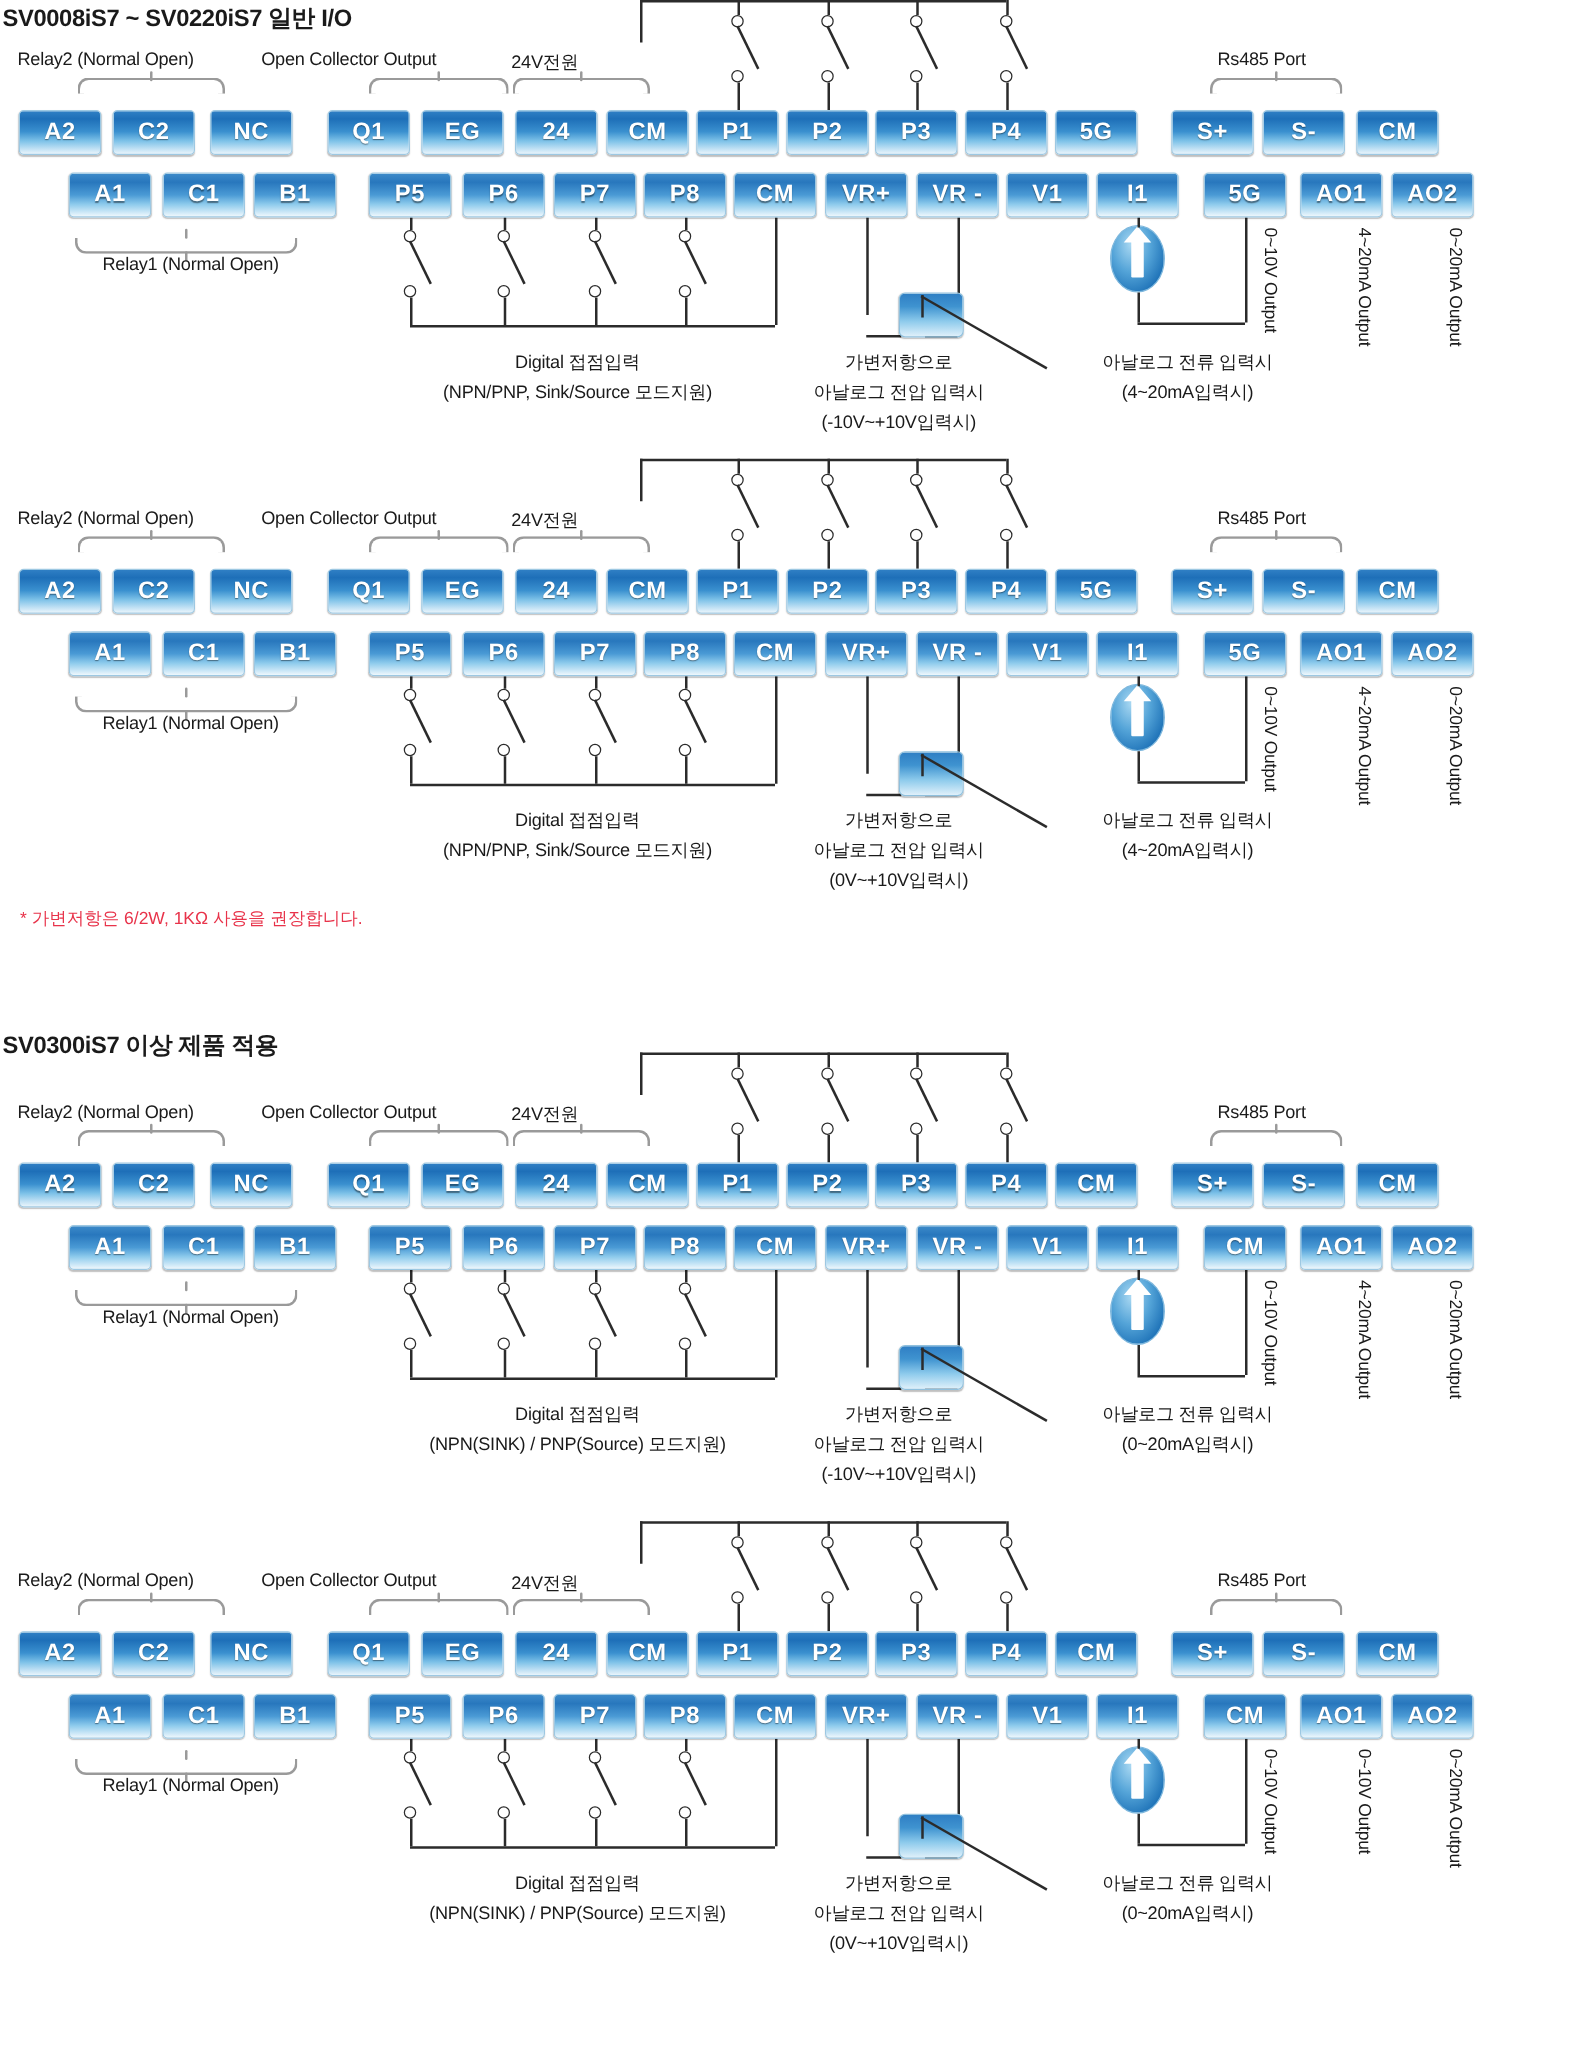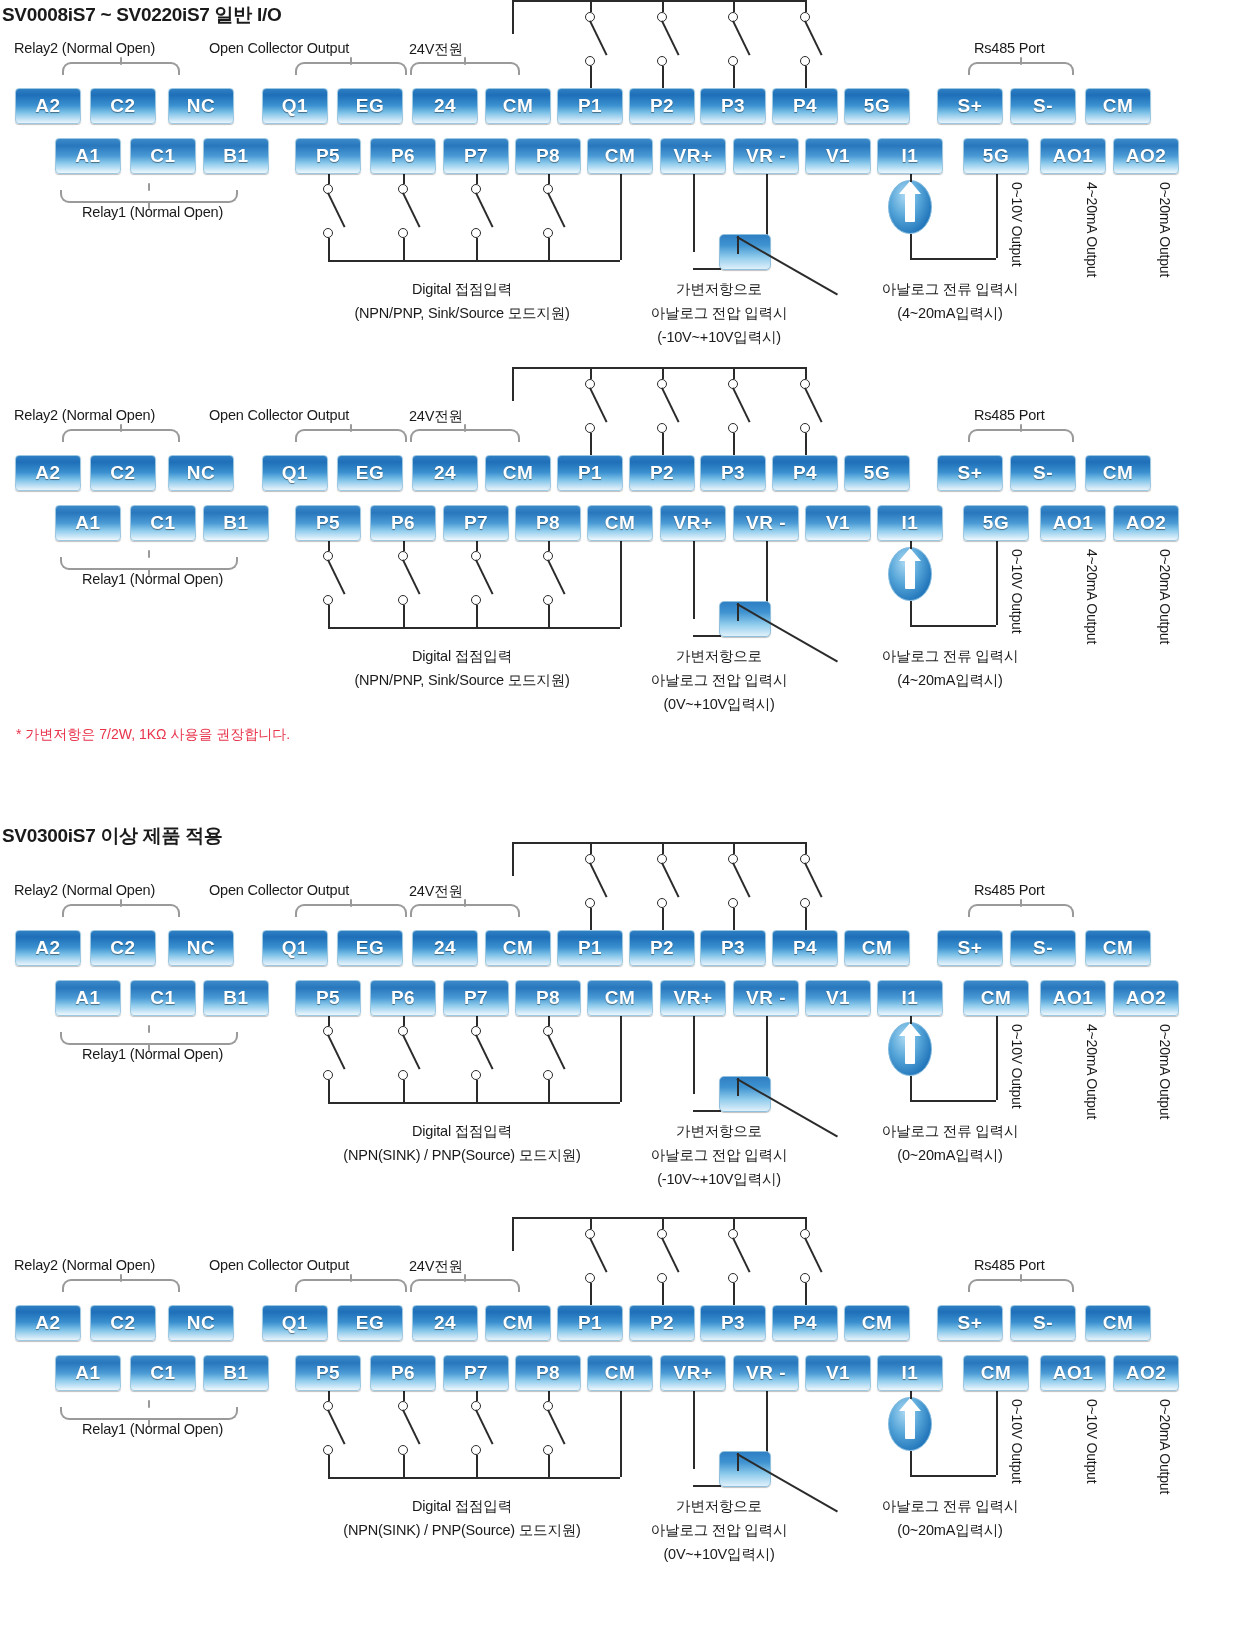--- a/index.html
+++ b/index.html
@@ -670,14 +670,14 @@
     <div class="term row2" style="left: 443px; top: 1355px;">P7</div>
     <div class="term row2" style="left: 515px; top: 1355px;">P8</div>
     <div class="term row2" style="left: 587px; top: 1355px;">CM</div>
     <div class="term row2" style="left: 660px; top: 1355px;">VR+</div>
     <div class="term row2" style="left: 733px; top: 1355px;">VR -</div>
     <div class="term row2" style="left: 805px; top: 1355px;">V1</div>
     <div class="term row2" style="left: 877px; top: 1355px;">I1</div>
     <div class="term row2" style="left: 963px; top: 1355px;">CM</div>
     <div class="term row2" style="left: 1040px; top: 1355px;">AO1</div>
     <div class="term row2" style="left: 1113px; top: 1355px;">AO2</div>
-    <div class="note-red" style="left: 16px; top: 726px;">* 가변저항은 7/2W, 1KΩ 사용을 권장합니다.</div>
+    <div class="note-red" style="left: 16px; top: 726px;">* 가변저항은 6/2W, 1KΩ 사용을 권장합니다.</div>
   </div>
 
 </body></html>

